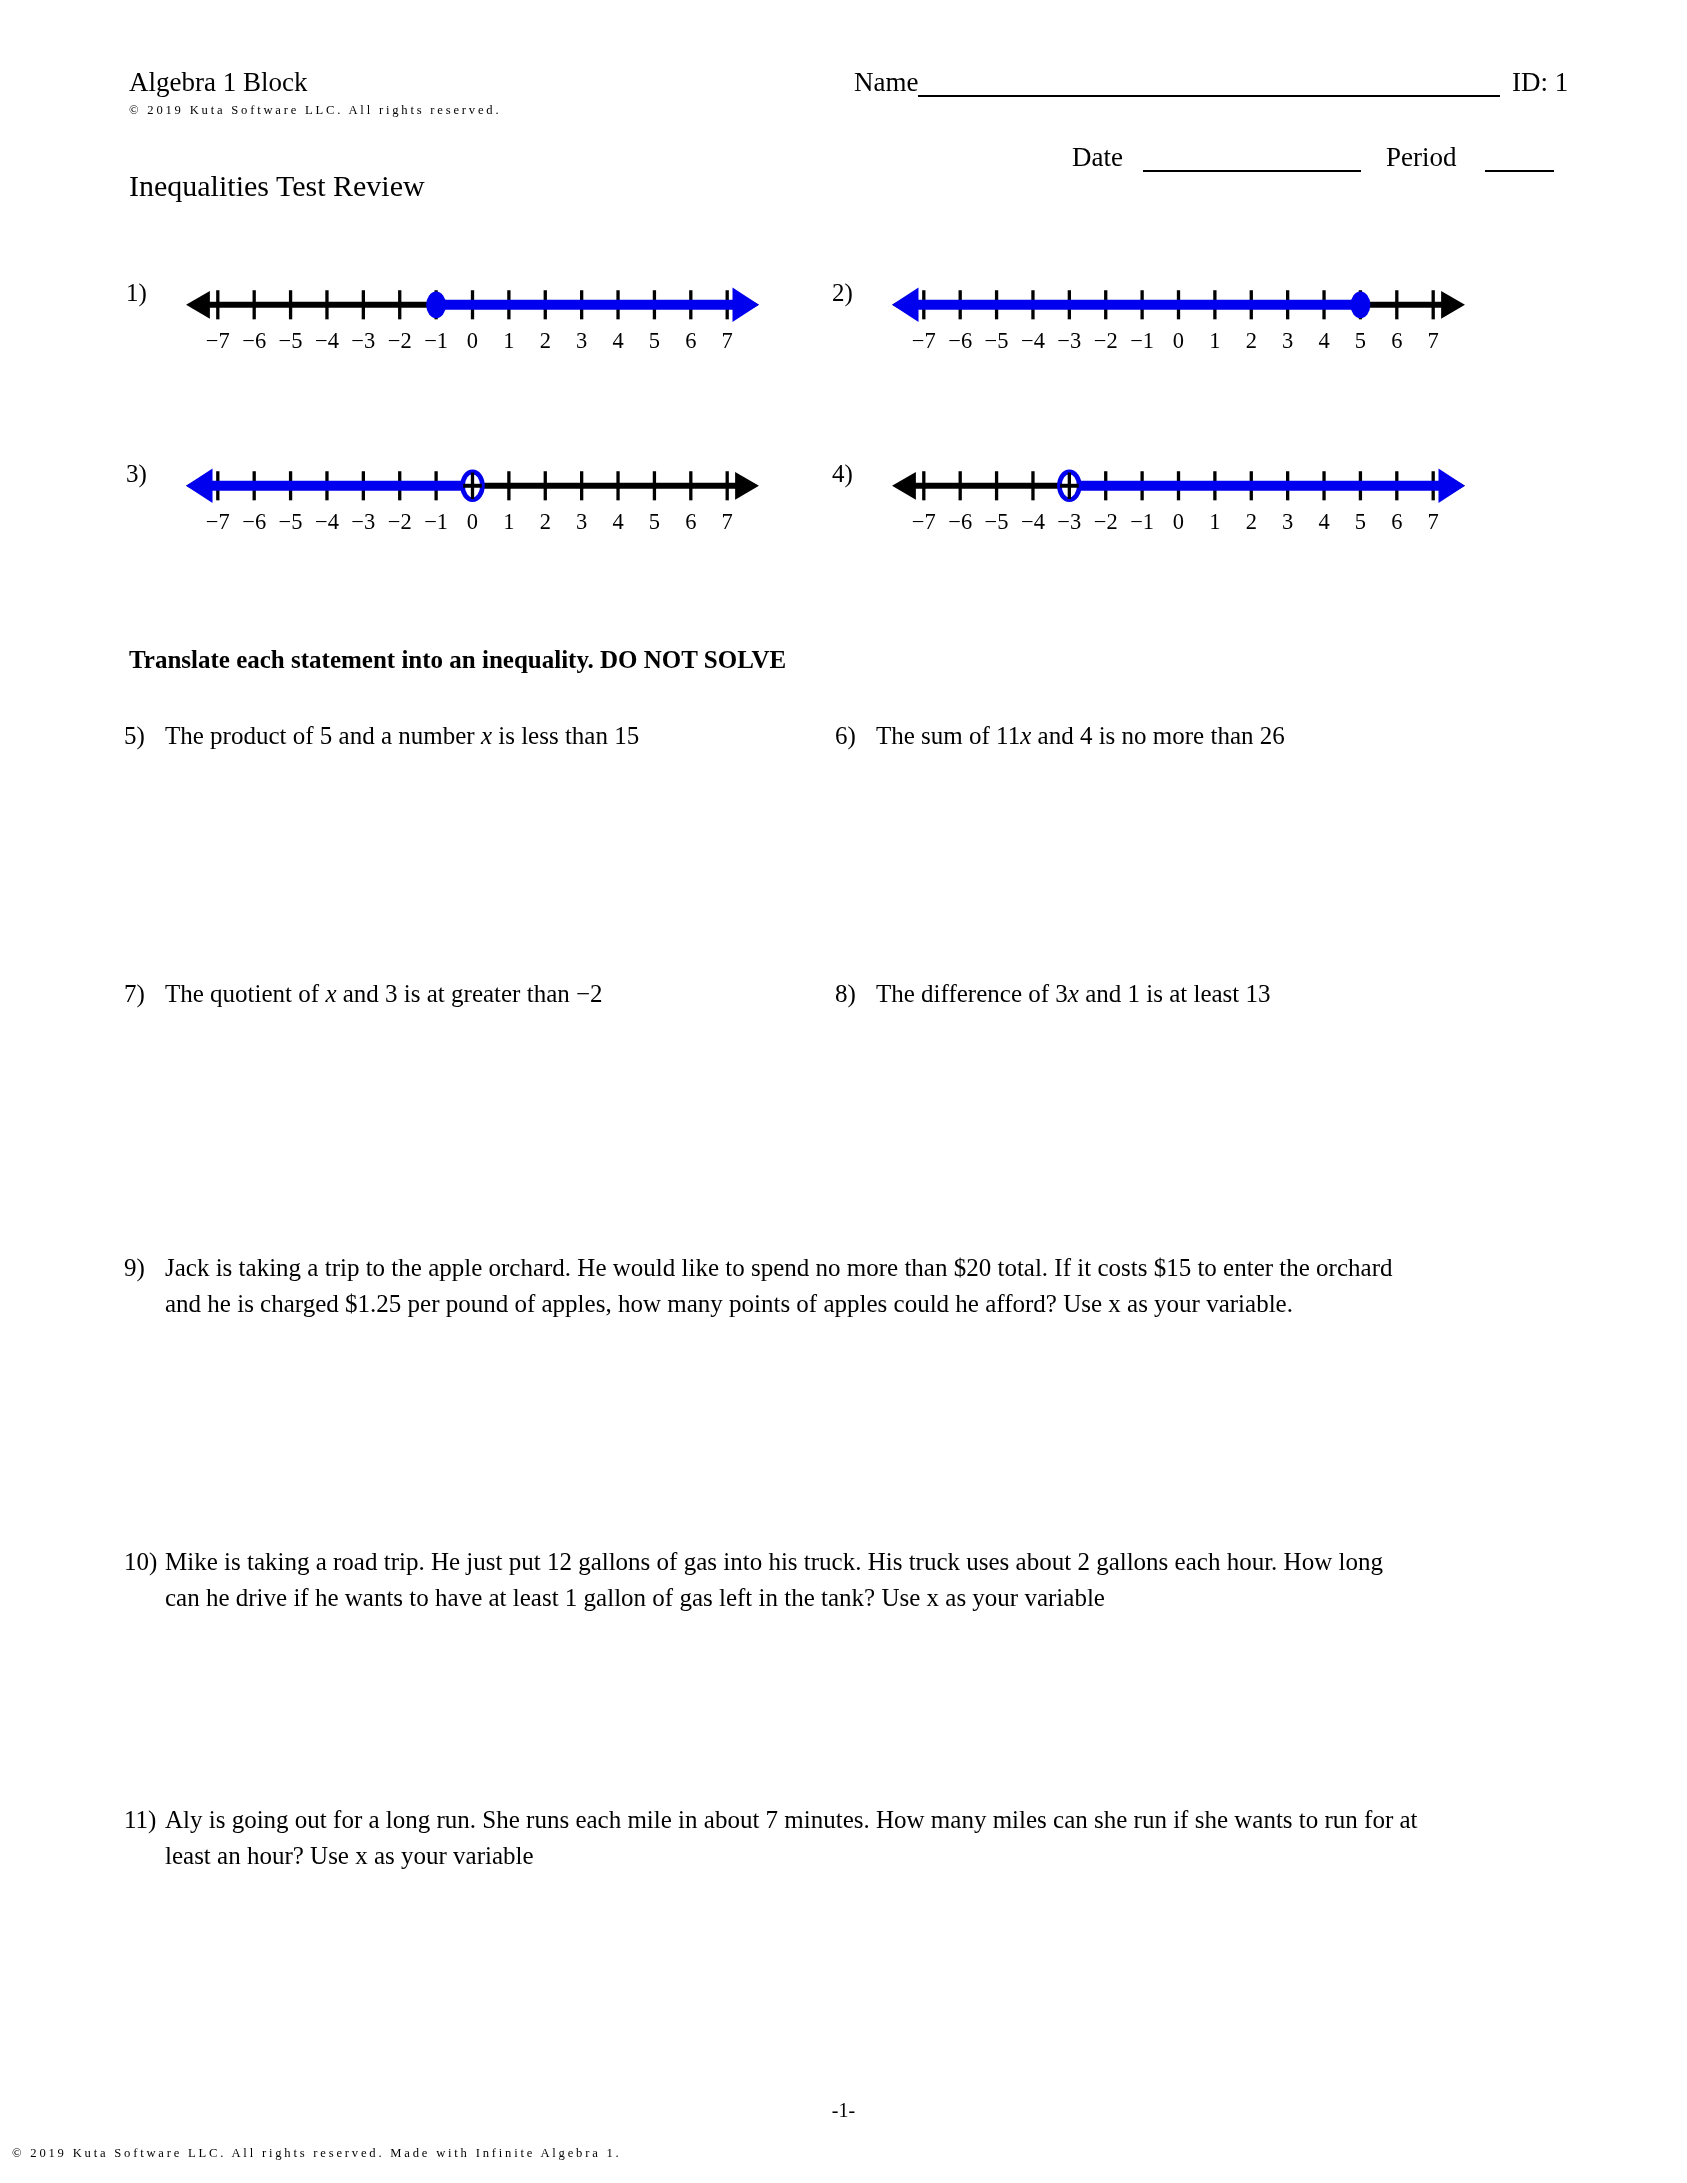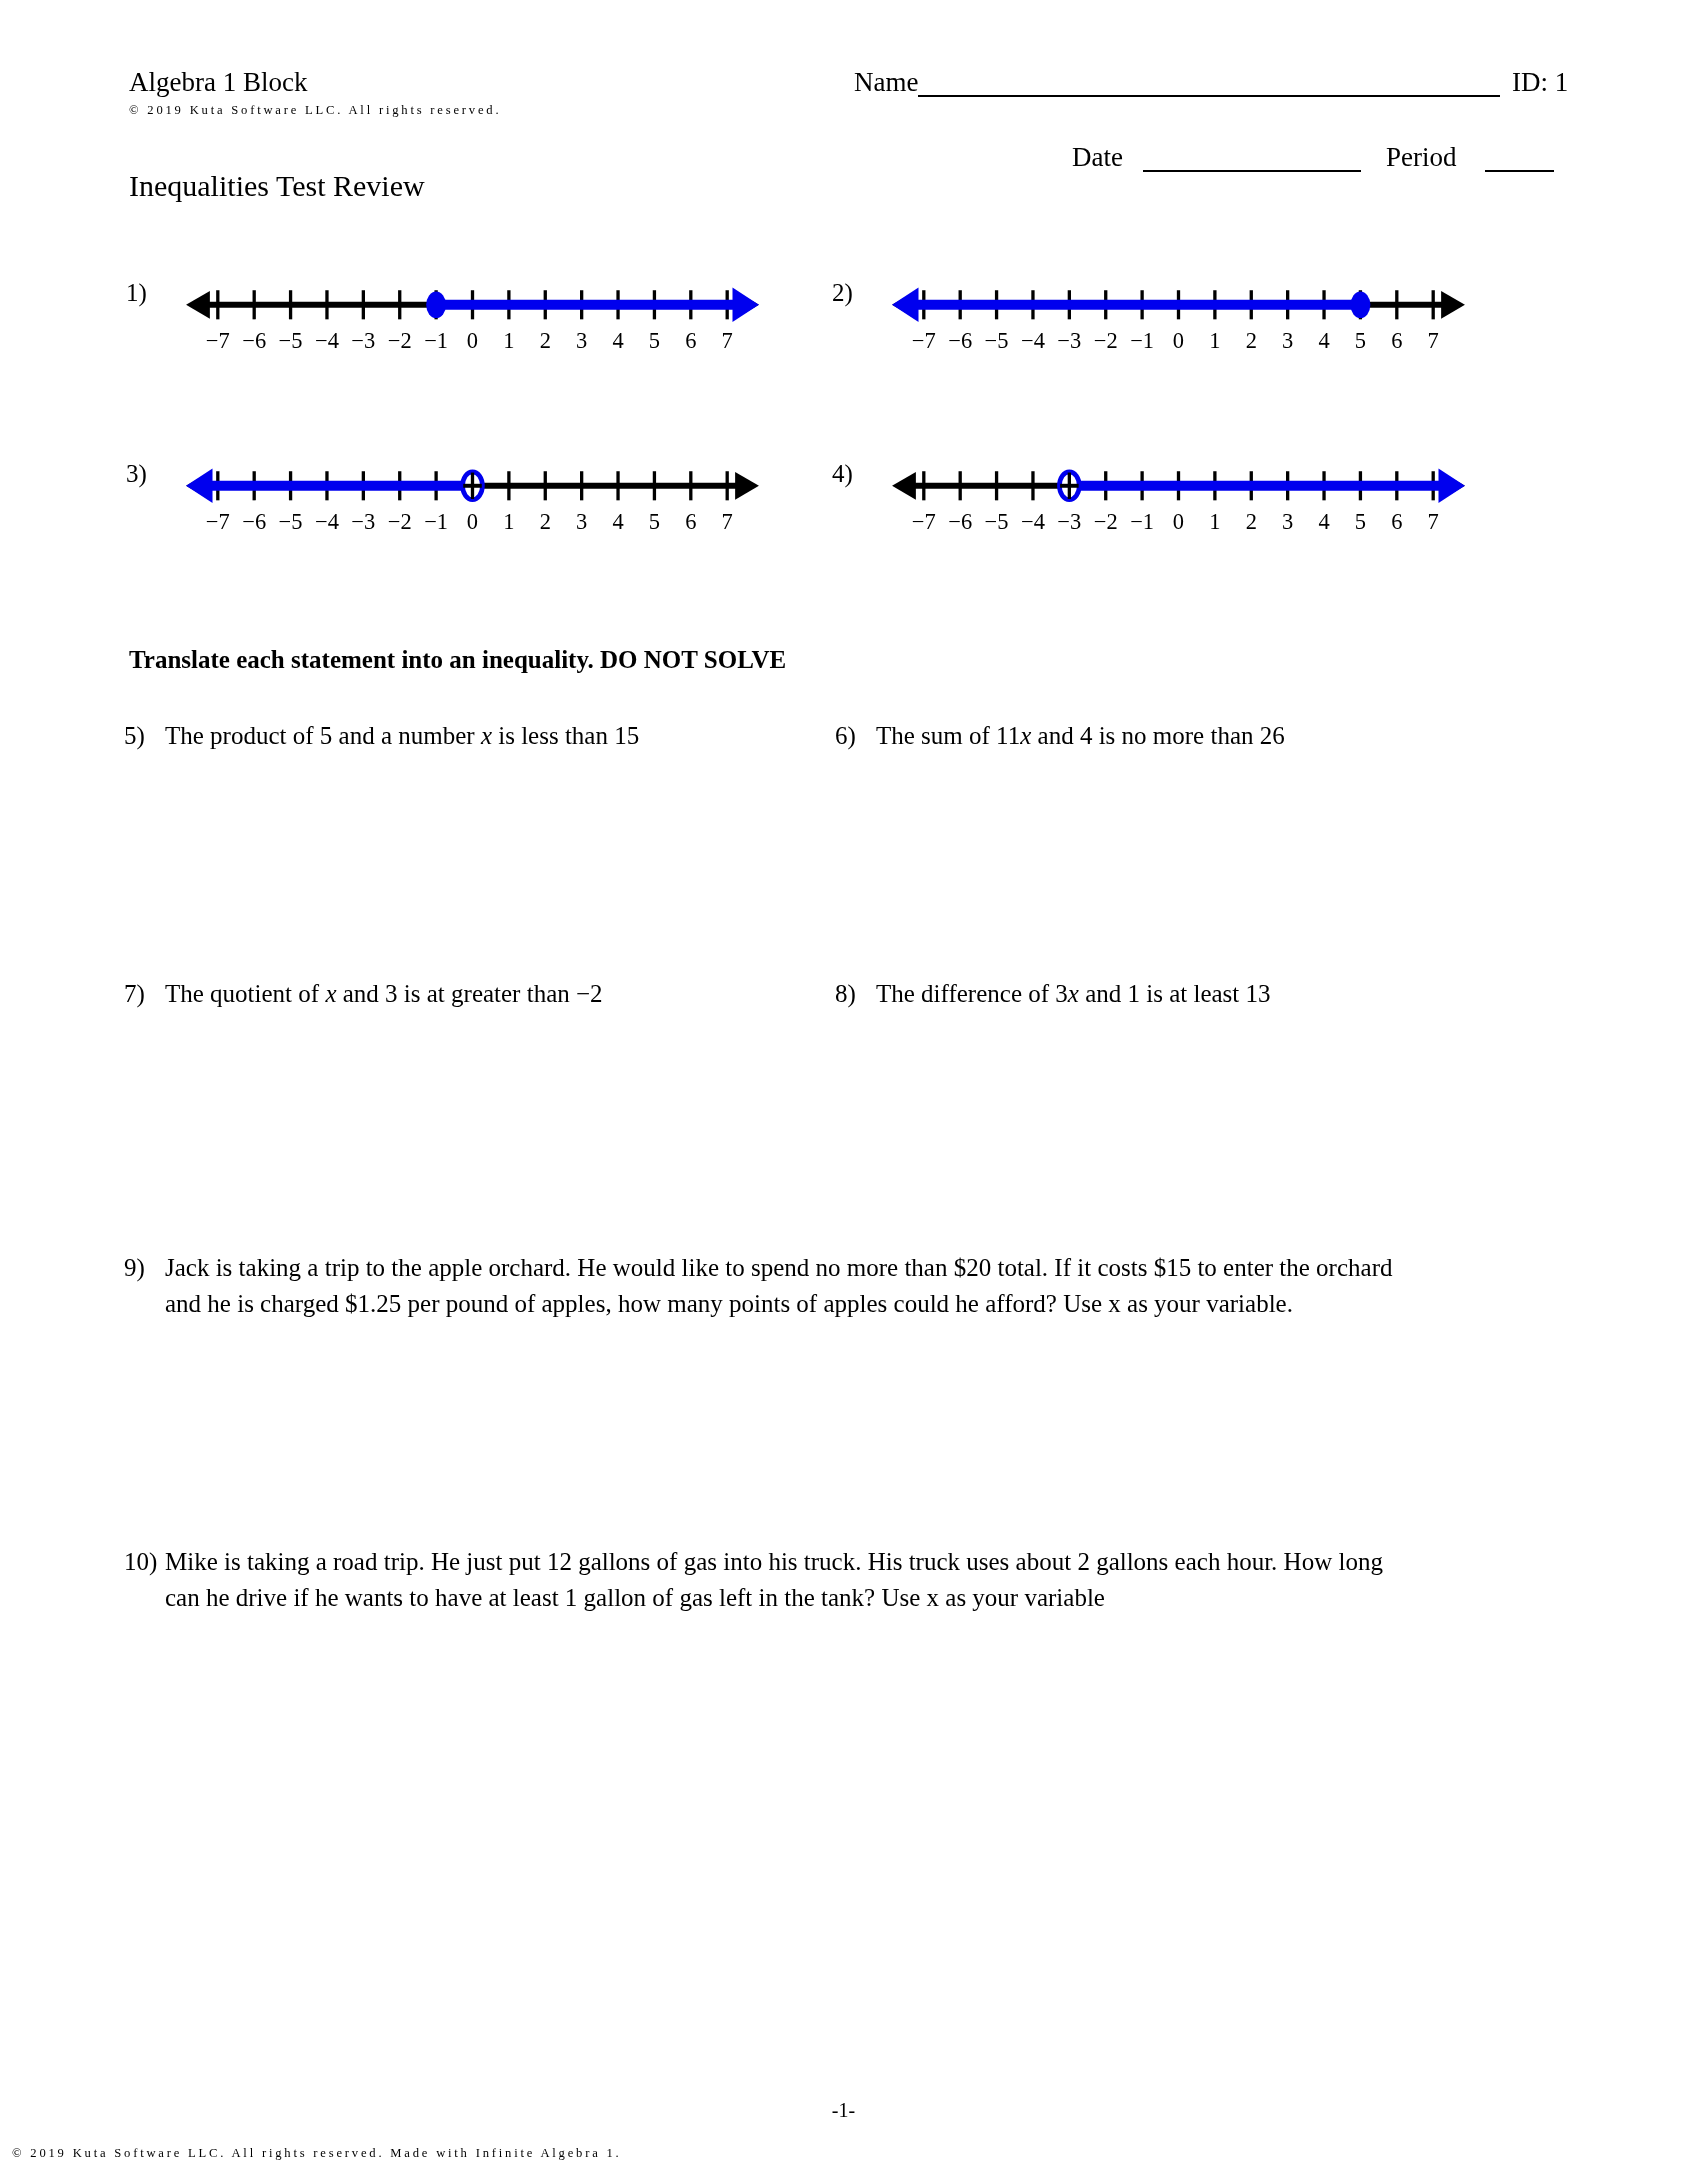--- a/index.html
+++ b/index.html
@@ -417,18 +417,22 @@
   </div>
 
   <div class="prob wide" id="prob-9">
     <span class="pnum">9)</span>
     <span class="ptext">Jack is taking a trip to the apple orchard. He would like to spend no more than $20 total. If it costs $15 to enter the orchard and he is charged $1.25 per pound of apples, how many points of apples could he afford? Use x as your variable.</span>
   </div>
   <div class="prob wide" id="prob-10">
     <span class="pnum">10)</span>
     <span class="ptext">Mike is taking a road trip. He just put 12 gallons of gas into his truck. His truck uses about 2 gallons each hour. How long can he drive if he wants to have at least 1 gallon of gas left in the tank? Use x as your variable</span>
   </div>
+  <div class="prob wide" id="prob-11">
+    <span class="pnum">11)</span>
+    <span class="ptext">Aly is going out for a long run. She runs each mile in about 7 minutes. How many miles can she run if she wants to run for at least an hour? Use x as your variable</span>
+  </div>
 
   <div class="page-number">-1-</div>
   <div class="copyright-bottom">© 2019 Kuta Software LLC.  All rights reserved.  Made with Infinite Algebra 1.</div>
 
 </div>
 
 
 </body></html>

